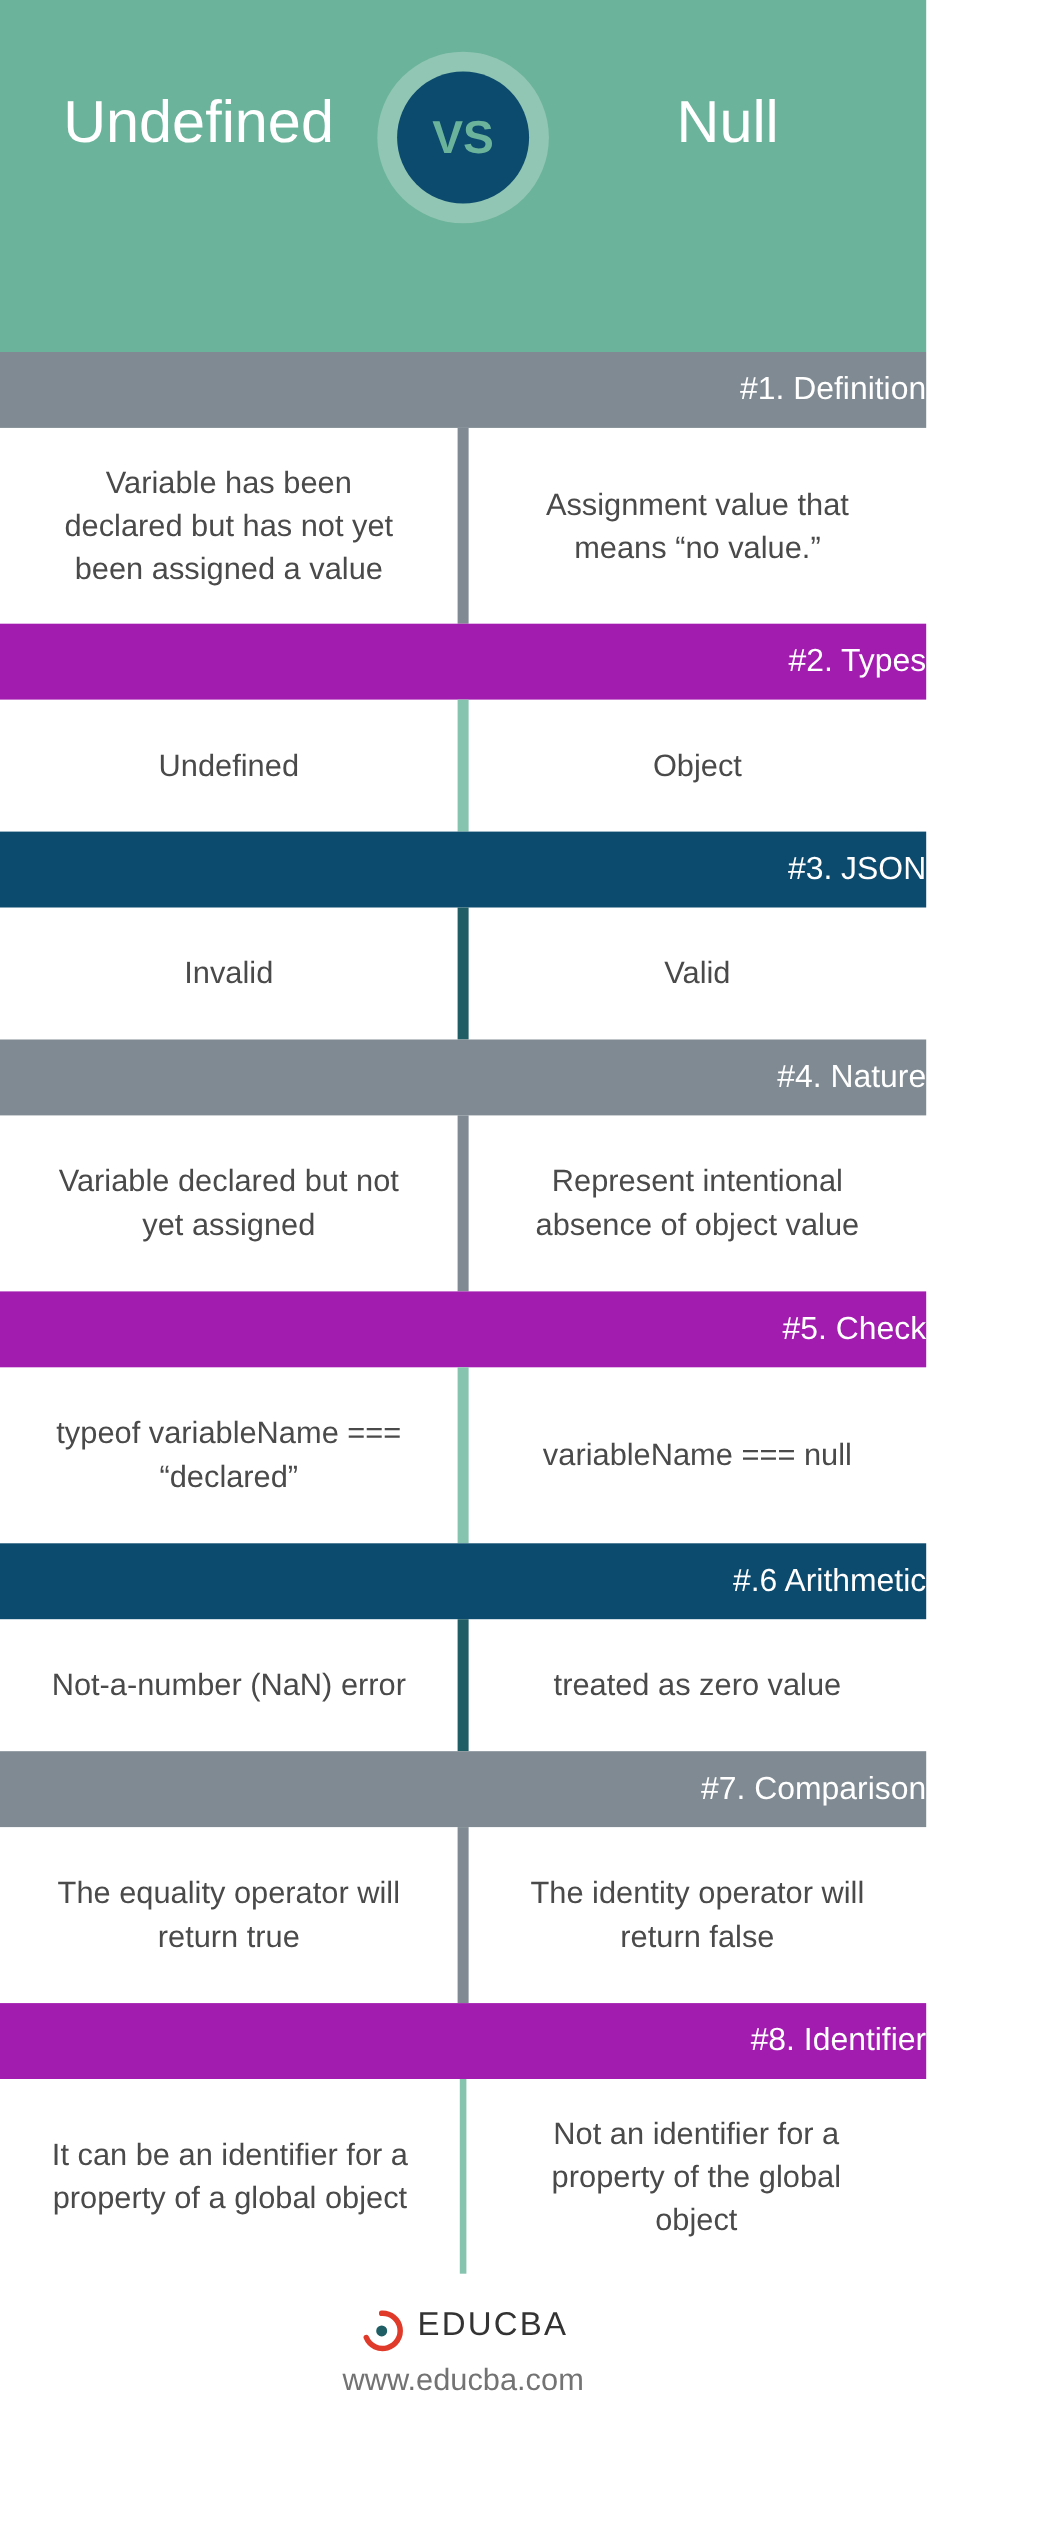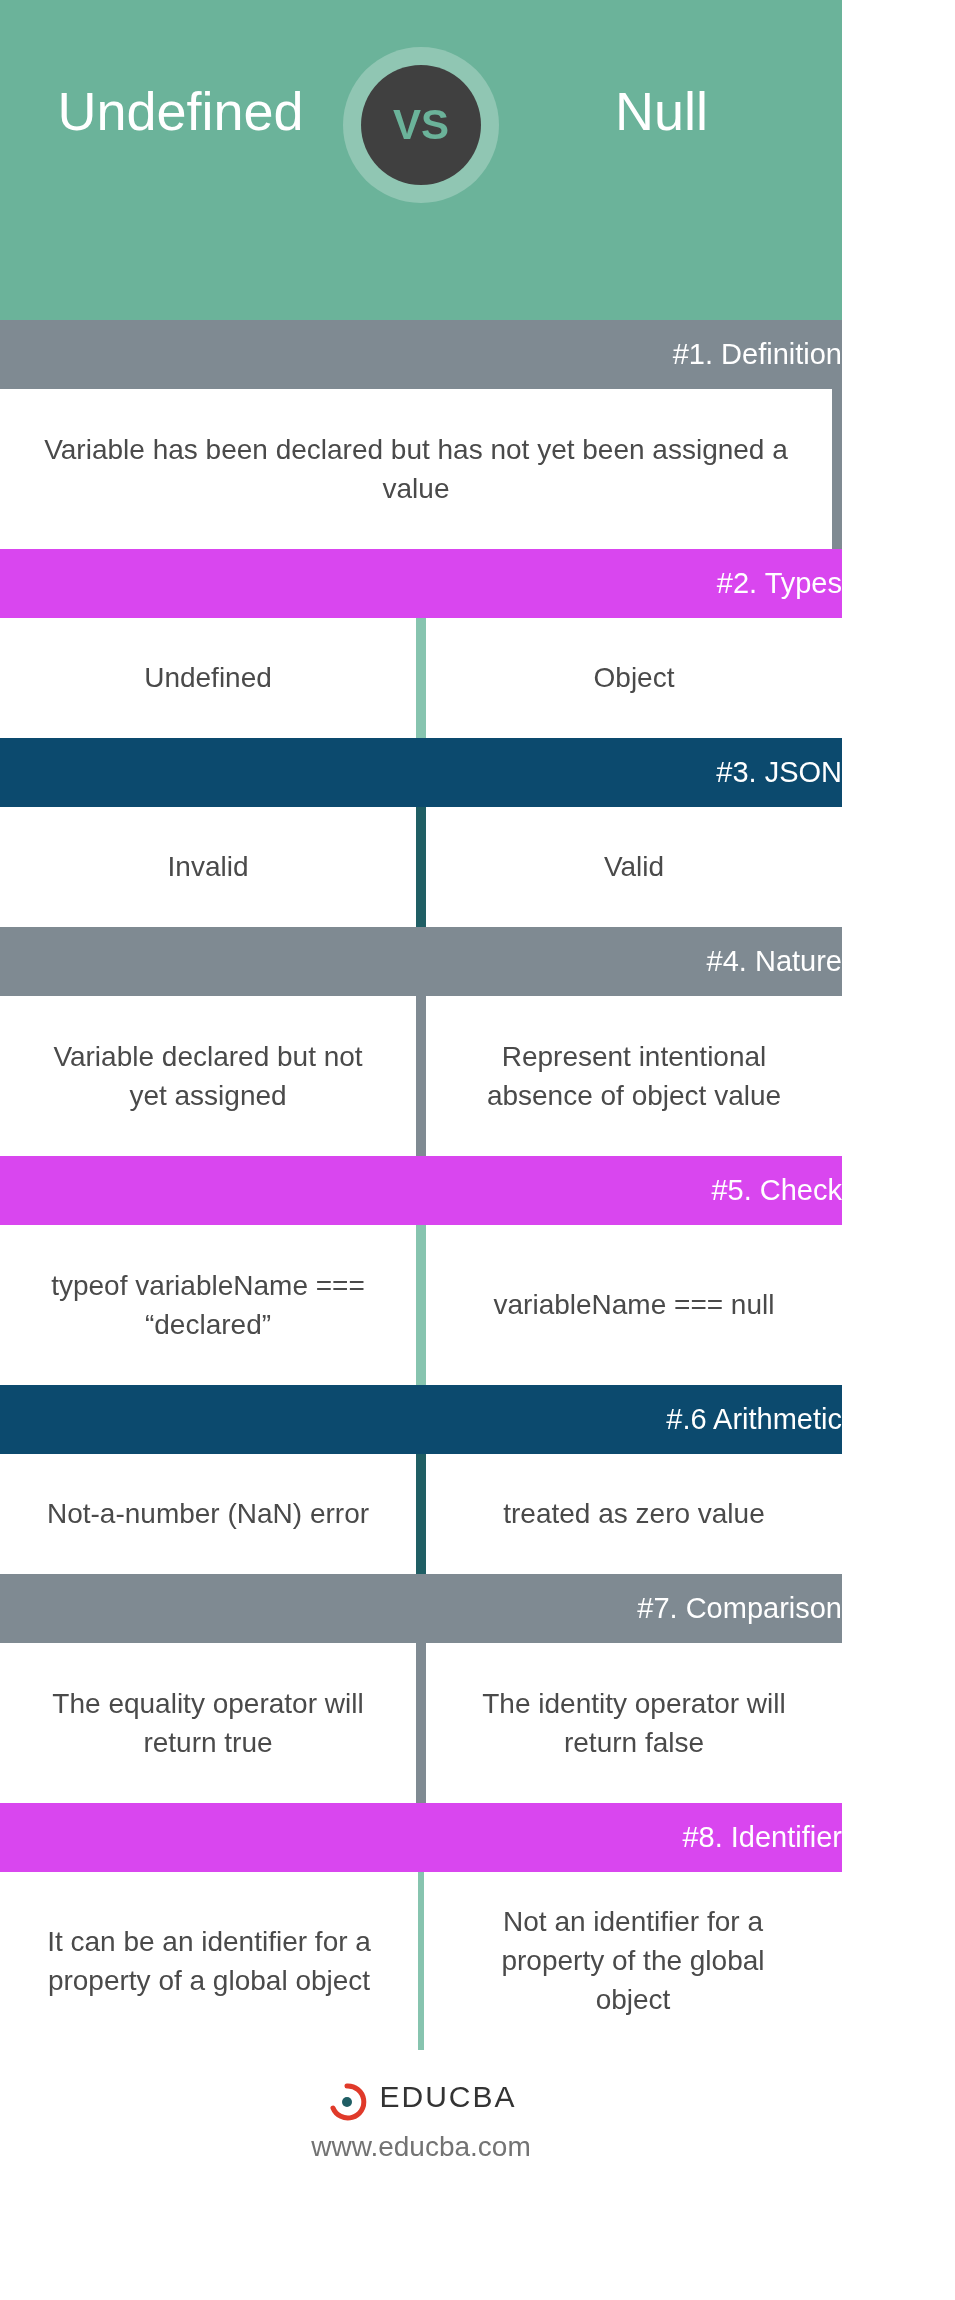--- a/index.html
+++ b/index.html
@@ -23,41 +23,41 @@
     flex: 1;
     text-align: center;
     color: #ffffff;
     font-size: 54px;
     font-weight: 500;
     padding-top: 20px;
   }
   .vs-badge {
     width: 120px;
     height: 120px;
-    background: #404040;
+    background: #0c4a6e;
     border-radius: 50%;
     display: flex;
     align-items: center;
     justify-content: center;
     color: #6bb39a;
     font-size: 42px;
     font-weight: bold;
     box-shadow: 0 0 0 18px rgba(255,255,255,0.25);
     margin-top: 5px;
   }
   .section-header {
     color: #ffffff;
     font-size: 29px;
     font-weight: 500;
     text-align: right;
     padding: 18px 0;
     position: relative;
   }
   .hdr-gray { background: #7f8a92; }
-  .hdr-green { background: #d946ef; }
+  .hdr-green { background: #a21caf; }
   .hdr-dark { background: #0c4a6e; }
   .row {
     display: flex;
     position: relative;
     min-height: 160px;
   }
   .row-short { min-height: 120px; }
   .col {
     flex: 1;
     display: flex;
@@ -110,20 +110,21 @@
   <div class="hero">
     <div class="hero-left">Undefined</div>
     <div class="vs-badge">VS</div>
     <div class="hero-right">Null</div>
   </div>
 
   <div class="section-header hdr-gray">#1. Definition</div>
   <div class="row">
     <div class="col">Variable has been declared but has not yet been assigned a value</div>
     <div class="divider d-gray"></div>
+    <div class="col">Assignment value that means “no value.”</div>
   </div>
 
   <div class="section-header hdr-green">#2. Types</div>
   <div class="row row-short">
     <div class="col">Undefined</div>
     <div class="divider d-green"></div>
     <div class="col">Object</div>
   </div>
 
   <div class="section-header hdr-dark">#3. JSON</div>

